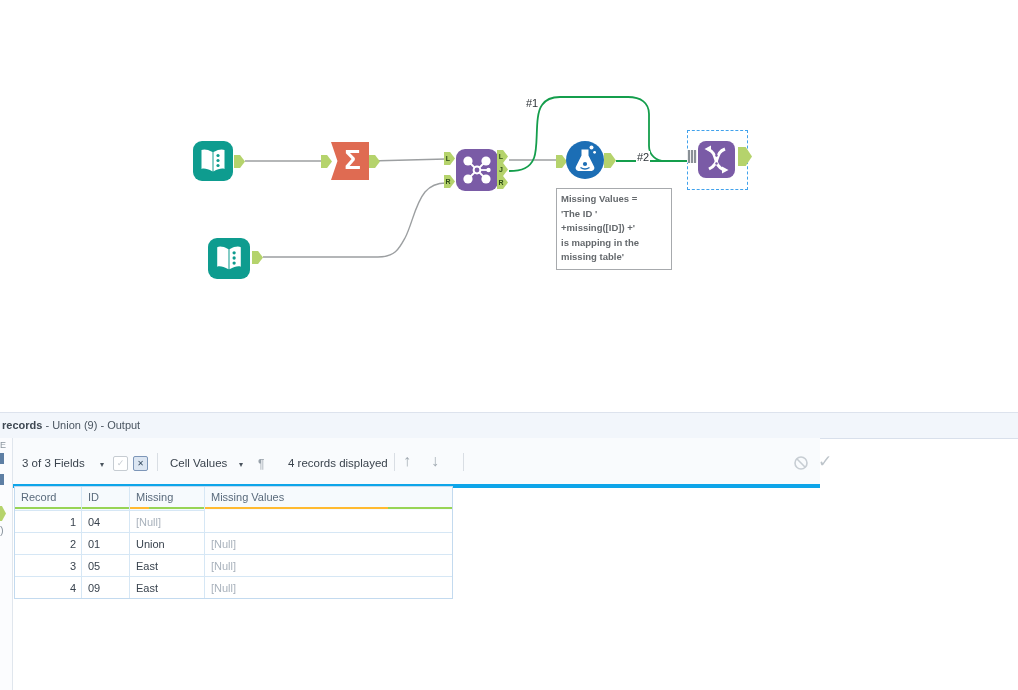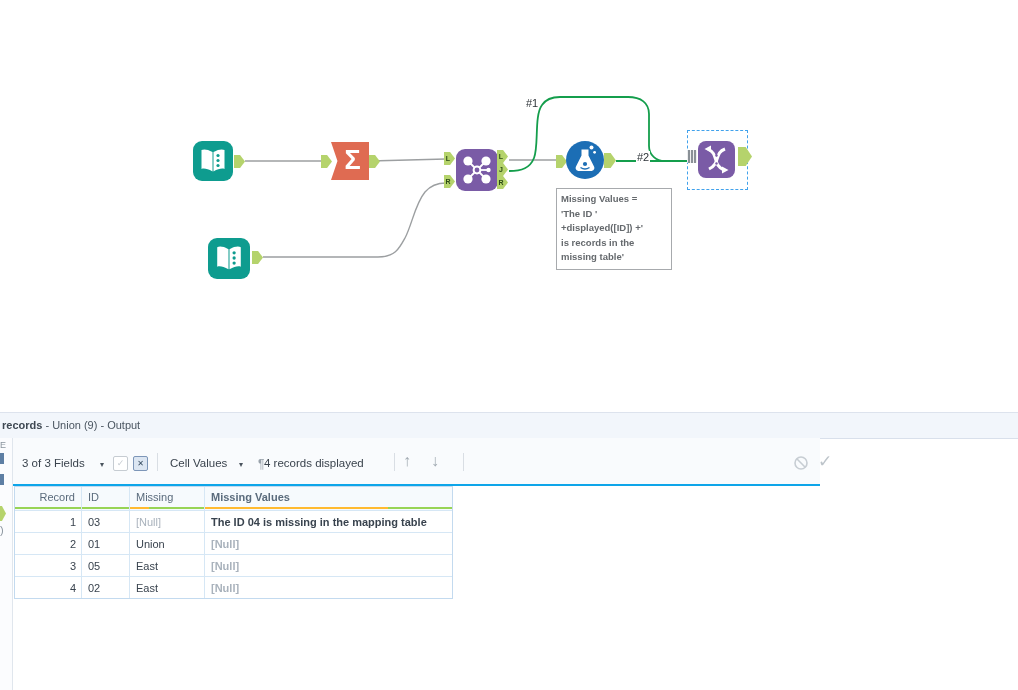--- a/index.html
+++ b/index.html
@@ -43,21 +43,21 @@
   
   .results-header{
     position:absolute;left:0;top:412px;width:1018px;height:25px;
     background:var(--panel-strip-bg);border-top:1px solid #dde3ed;border-bottom:1px solid #d9e0eb;
     font-size:11px;color:#3e4852;line-height:25px;white-space:nowrap;
   }
   .results-header .t-bold{font-weight:bold;margin-left:2px;}
   .results-header .t-rest{color:#4a5560;}
   .toolbar{
     position:absolute;left:0;top:438px;width:820px;height:46px;
-    background:#f9fbfd;border-bottom:2px solid #0ea5e9;
+    background:#f9fbfd;border-bottom:4px solid #0ea5e9;
   }
   .tb{position:absolute;font-size:11.5px;color:#3a434d;white-space:nowrap;}
   .caret{position:absolute;font-size:8px;color:#4a545e;}
   .tb-sep{position:absolute;width:1px;height:18px;background:#d9dee4;}
   .cb-icon{position:absolute;width:13px;height:13px;border:1px solid #c6ccd2;border-radius:2px;background:#fff;
     font-size:9px;color:#c6ccd2;text-align:center;line-height:12px;}
   .xb-icon{position:absolute;width:13px;height:13px;border:1px solid #7d96b8;border-radius:2px;background:#dce6f2;
     font-size:8px;font-weight:bold;color:#34495e;text-align:center;line-height:13px;}
   .pilcrow{position:absolute;font-size:12px;color:#99a2ab;}
   .nav-arrow{position:absolute;font-size:16px;color:#a2abb3;}
@@ -68,21 +68,21 @@
   .strip-chev{position:absolute;left:-3px;width:9px;height:15px;background:var(--anchor-green);
     clip-path:polygon(0 0,55% 0,100% 50%,55% 100%,0 100%);}
   
   .grid{position:absolute;left:14px;top:486px;border:1px solid #c3daef;background:#fff;}
   .g-row{display:flex;height:22px;}
   .g-head{height:23px;background:#f6fafd;}
   .g-cell{box-sizing:border-box;border-right:1px solid var(--grid-line);padding:0 6px;
     font-size:11px;color:#39434e;line-height:22px;overflow:hidden;white-space:nowrap;position:relative;}
   .g-row + .g-row .g-cell{border-top:1px solid var(--grid-line);}
   .g-head .g-cell{color:#5a6b7c;line-height:20px;}
-  .c0{width:67px;text-align:right;} .c1{width:48px;} .c2{width:75px;} .c3{width:247px;border-right:none;font-weight:bold;}
+  .c0{width:67px;} .c1{width:48px;} .c2{width:75px;} .c3{width:247px;border-right:none;}
   .num{text-align:right;padding-right:5px;}
   .null{color:var(--null-text);}
   .qbar{position:absolute;left:0;bottom:1px;height:2px;width:100%;display:flex;}
   .q-g{background:var(--quality-green);height:2px;}
   .q-o{background:var(--quality-orange);height:2px;}
 </style>
 </head>
 <body>
 
 <div class="canvas">
@@ -183,40 +183,40 @@
       <circle cx="25" cy="14.5" r="1.6" fill="#0e9c8f"></circle>
       <circle cx="25" cy="19.5" r="1.6" fill="#0e9c8f"></circle>
       <circle cx="25" cy="24.5" r="1.6" fill="#0e9c8f"></circle>
     </svg>
   </div>
   <div class="anchor" style="left:252px;top:251px;"></div>
 
   <div class="annotation">
     <div>Missing Values =</div>
     <div>'The ID '</div>
-    <div>+displayed([ID]) +'</div>
-    <div>is records in the</div>
+    <div>+missing([ID]) +'</div>
+    <div>is mapping in the</div>
     <div>missing table'</div>
   </div>
 </div>
 
 <div class="results-header">
   <span class="t-bold">records</span><span class="t-rest"> - Union (9) - Output</span>
 </div>
 
 <div class="toolbar">
   <span class="tb" style="left:22px;top:19px;">3 of 3 Fields</span>
   <span class="caret" style="left:100px;top:22px;">▾</span>
   <span class="cb-icon" style="left:113px;top:18px;">✓</span>
   <span class="xb-icon" style="left:133px;top:18px;">✕</span>
   <span class="tb-sep" style="left:157px;top:15px;"></span>
   <span class="tb" style="left:170px;top:19px;">Cell Values</span>
   <span class="caret" style="left:239px;top:22px;">▾</span>
   <span class="pilcrow" style="left:258px;top:19px;">¶</span>
-  <span class="tb" style="left:264px;top:19px;">4 records displayed</span>
+  <span class="tb" style="left:288px;top:19px;">4 records displayed</span>
   <span class="tb-sep" style="left:394px;top:15px;"></span>
   <span class="nav-arrow" style="left:403px;top:14px;">↑</span>
   <span class="nav-arrow" style="left:431px;top:14px;">↓</span>
   <span class="tb-sep" style="left:463px;top:15px;"></span>
   <svg style="position:absolute;left:793px;top:17px;" width="16" height="16" viewBox="0 0 16 16">
     <circle cx="8" cy="8" r="6" fill="none" stroke="#c7cdd3" stroke-width="1.6"></circle>
     <line x1="3.8" y1="3.8" x2="12.2" y2="12.2" stroke="#c7cdd3" stroke-width="1.6"></line>
   </svg>
   <span class="ghost-ic" style="left:818px;top:13px;">✓</span>
 
@@ -241,35 +241,34 @@
           <span class="q-o" style="width:25%"></span>
           <span class="q-g" style="width:75%"></span>
         </span></div>
     <div class="g-cell c3"><span>Missing Values</span><span class="qbar">
           <span class="q-o" style="width:74%"></span>
           <span class="q-g" style="width:26%"></span>
         </span></div>
   </div>
   <div class="g-row">
     <div class="g-cell c0 num">1</div>
-    <div class="g-cell c1">03</div>
+    <div class="g-cell c1">04</div>
     <div class="g-cell c2 null">[Null]</div>
-    <div class="g-cell c3">The ID 04 is missing in the mapping table</div>
   </div>
   <div class="g-row">
     <div class="g-cell c0 num">2</div>
     <div class="g-cell c1">01</div>
     <div class="g-cell c2">Union</div>
     <div class="g-cell c3 null">[Null]</div>
   </div>
   <div class="g-row">
     <div class="g-cell c0 num">3</div>
     <div class="g-cell c1">05</div>
     <div class="g-cell c2">East</div>
     <div class="g-cell c3 null">[Null]</div>
   </div>
   <div class="g-row">
     <div class="g-cell c0 num">4</div>
-    <div class="g-cell c1">02</div>
+    <div class="g-cell c1">09</div>
     <div class="g-cell c2">East</div>
     <div class="g-cell c3 null">[Null]</div>
   </div>
 </div>
 
 </body></html>

